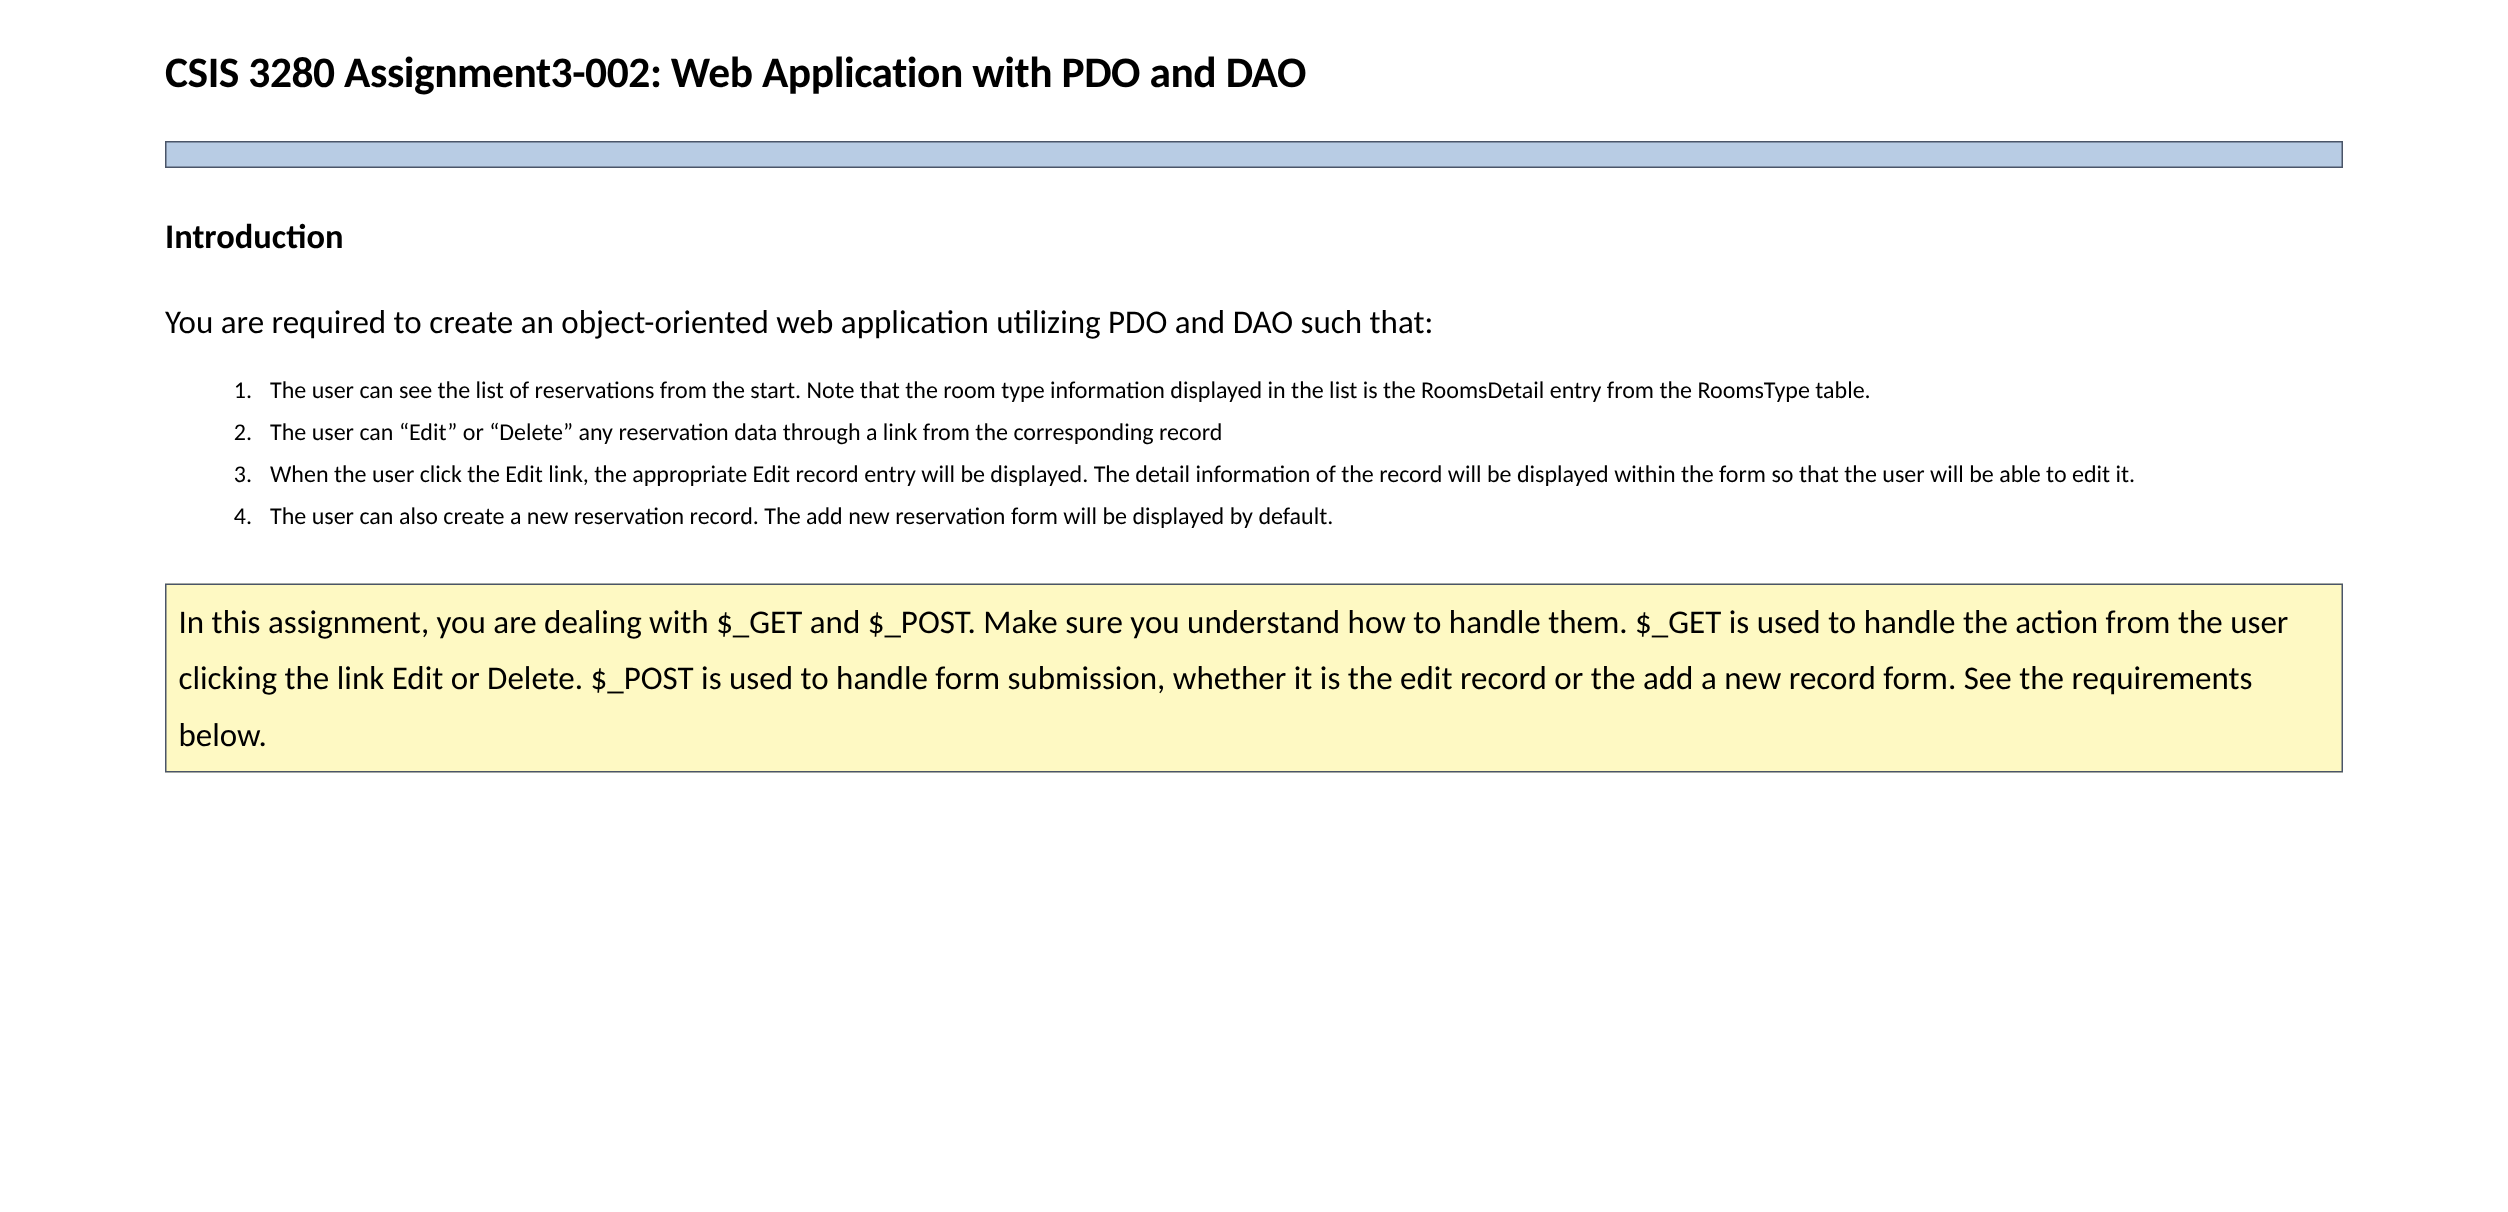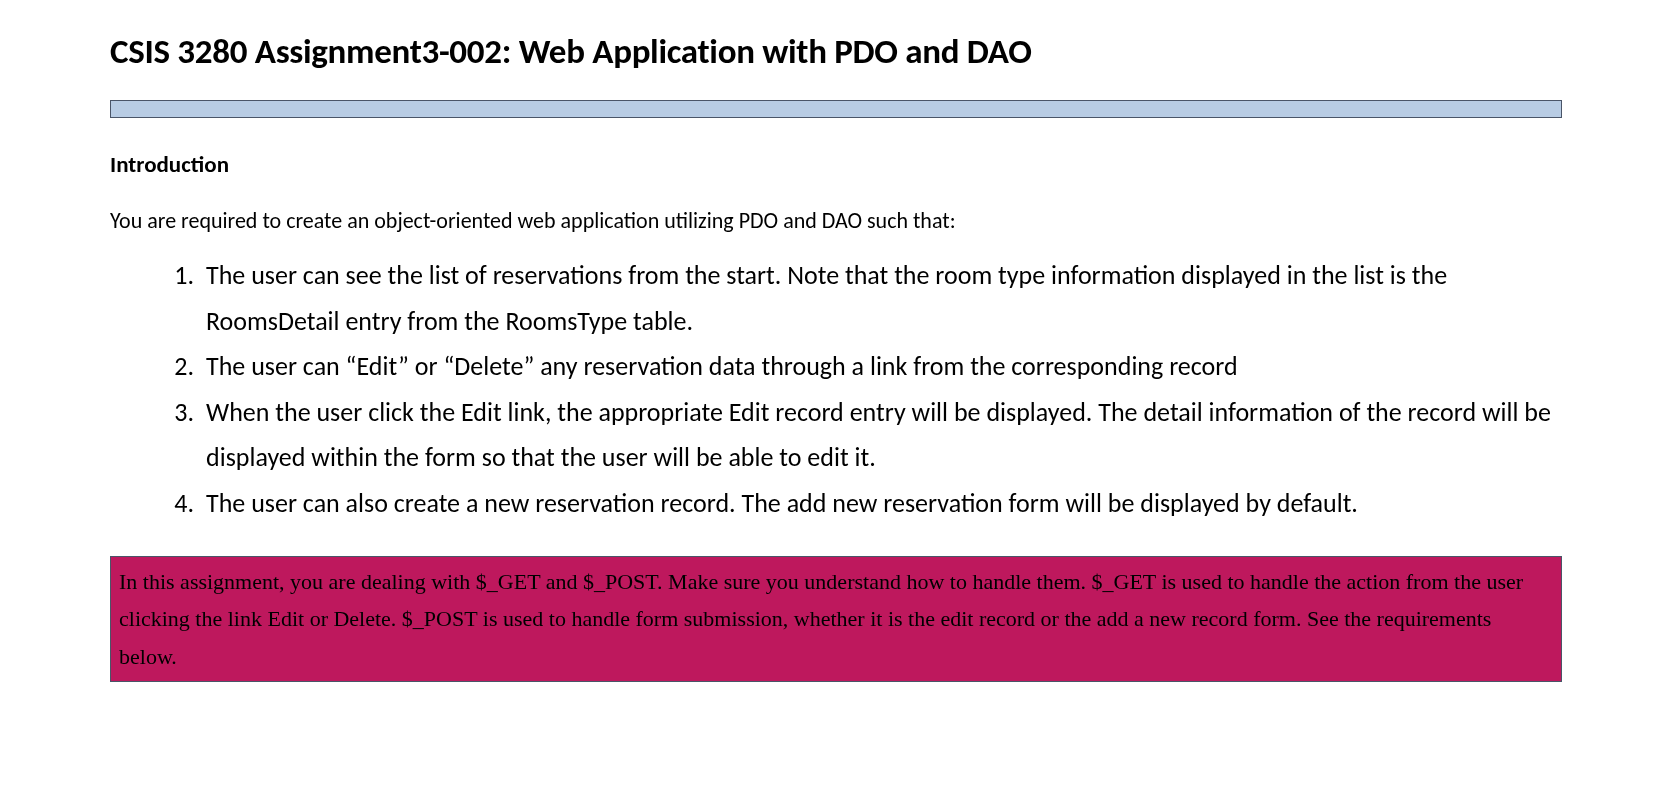--- a/index.html
+++ b/index.html
@@ -7,21 +7,21 @@
       padding: 0;
       box-sizing: border-box;
     }
     body {
       font-family: Calibri, 'Segoe UI', Arial, sans-serif;
       background: #ffffff;
       color: #000000;
       padding: 30px 110px 40px 110px;
     }
     .page-title {
-      font-size: 35px;
+      font-size: 29px;
       font-weight: bold;
       margin-bottom: 28px;
       letter-spacing: -0.3px;
     }
     .info-box {
       background-color: #b8cce4;
       border: 1px solid #4a5568;
       padding: 8px 14px 8px 14px;
       margin-bottom: 32px;
     }
@@ -49,41 +49,39 @@
       font-size: 22px;
       line-height: 1.5;
       margin-bottom: 16px;
     }
     .numbered-list {
       list-style: none;
       padding-left: 70px;
       counter-reset: item;
     }
     .numbered-list li {
-      font-size: 26px;
+      font-size: 16px;
       line-height: 1.75;
       position: relative;
       counter-increment: item;
-      margin-left: 26px;
     }
     .numbered-list li::before {
       content: counter(item) ".";
       position: absolute;
       left: -42px;
       width: 30px;
       text-align: right;
     }
     .note-box {
-      background-color: #be185d;
+      background-color: #fef9c3;
       border: 1px solid #4a5568;
       padding: 6px 8px;
       margin-top: 30px;
       font-size: 22px;
       line-height: 1.7;
-      font-family: Liberation Serif, serif;
     }
   </style>
 </head>
 <body>
 
 <h1 class="page-title">CSIS 3280 Assignment3-002: Web Application with PDO and DAO</h1>
 
 <div class="info-box">
   <ul>
   </ul>

